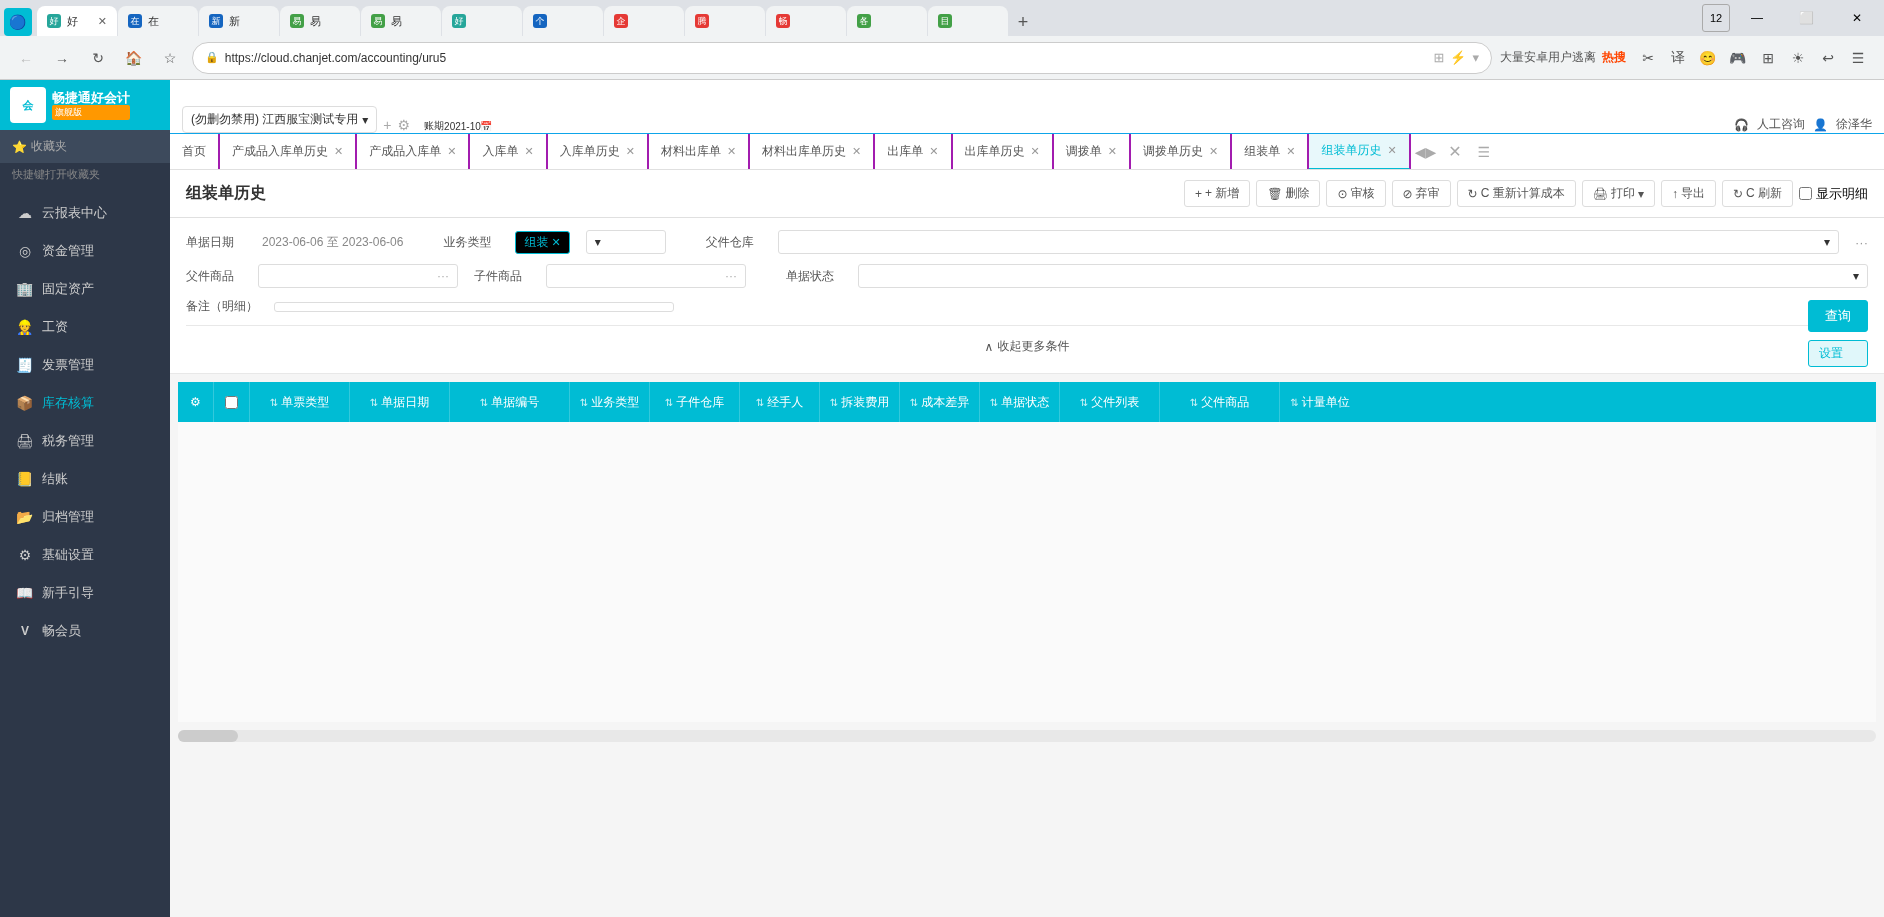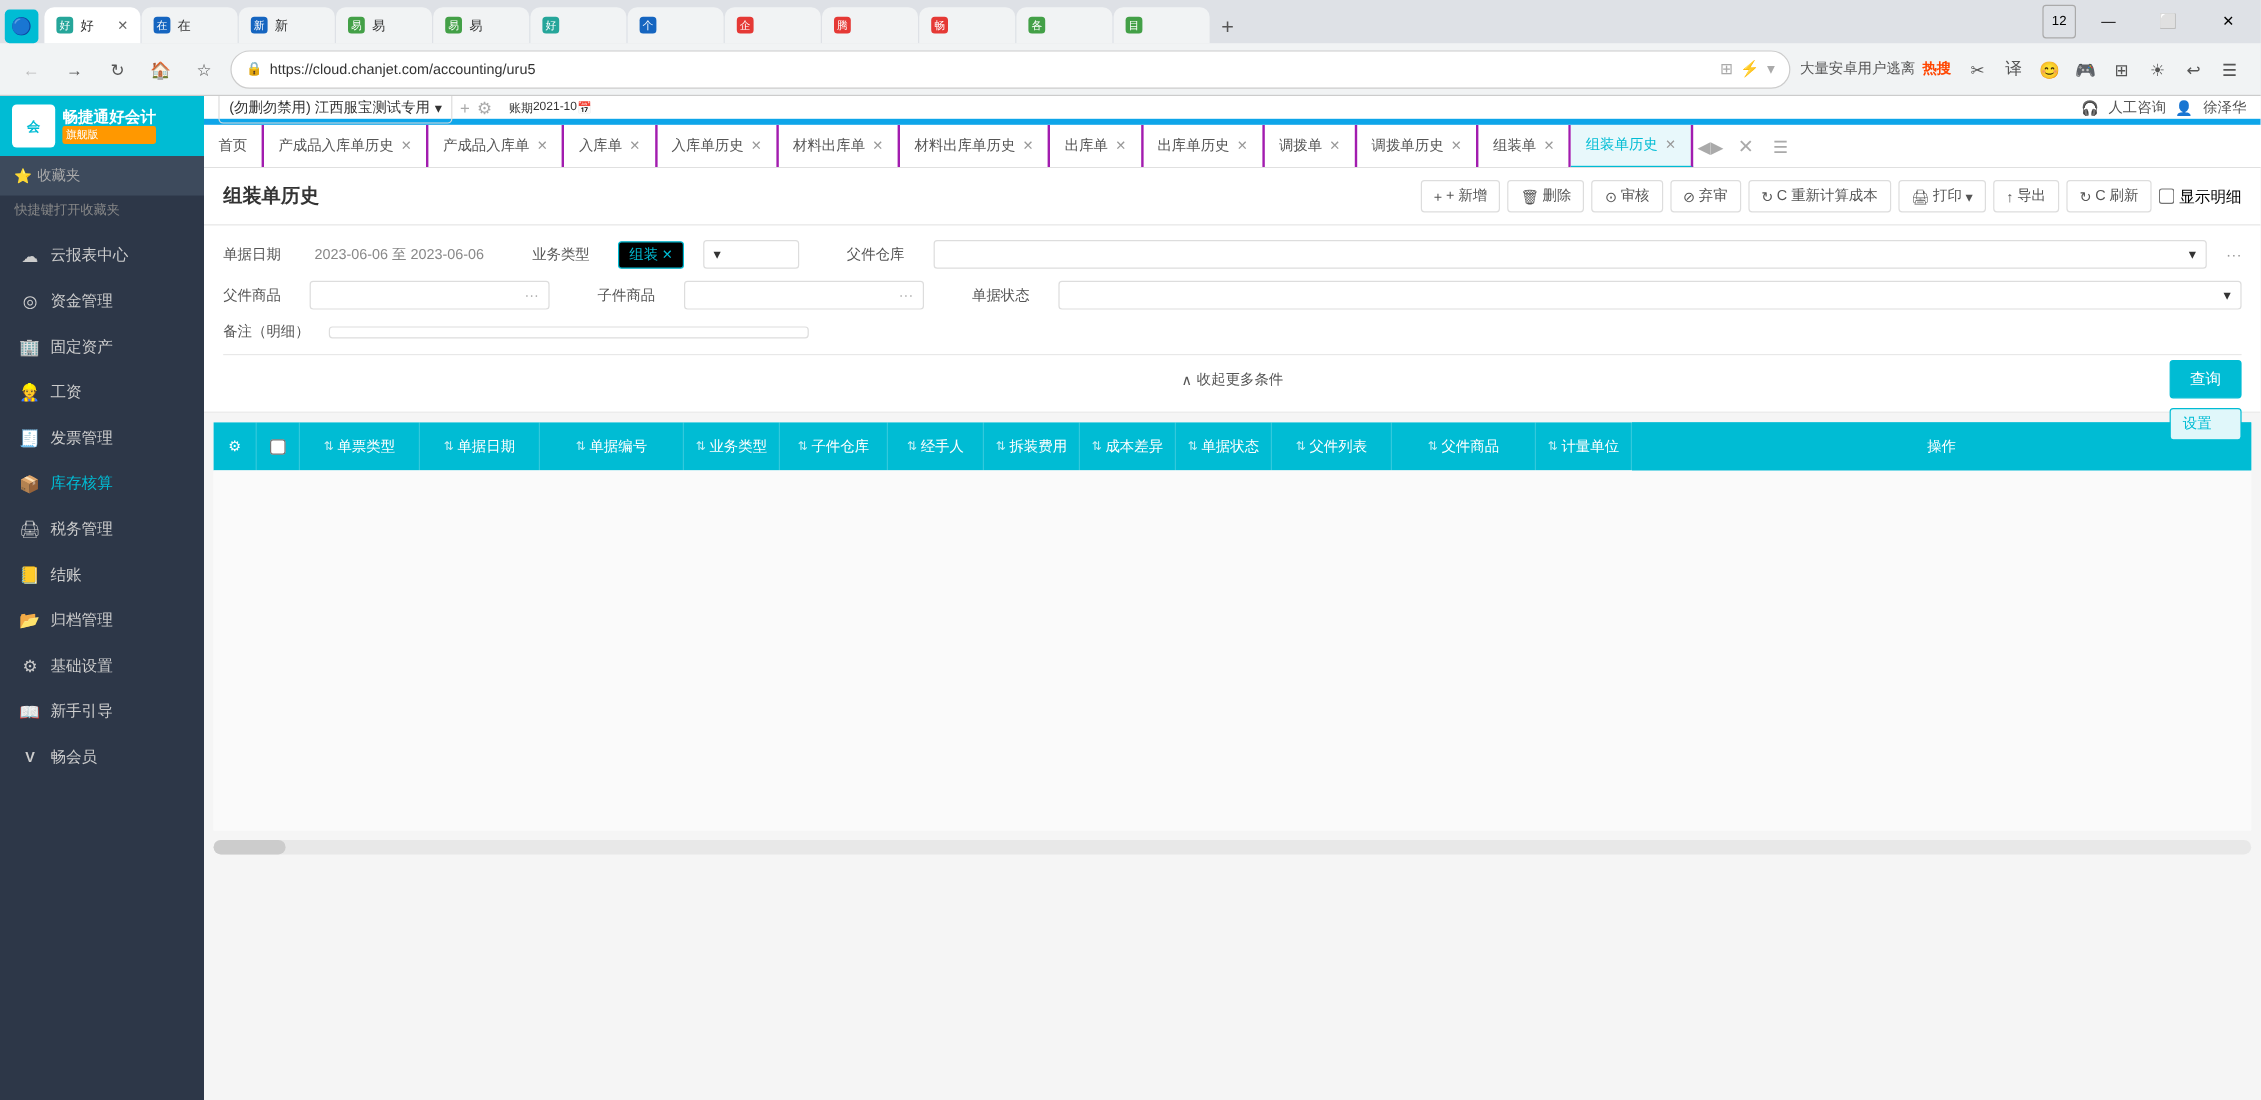--- a/index.html
+++ b/index.html
@@ -39,21 +39,21 @@
     .sidebar-bookmark { background: #3d4a5c; padding: 8px 12px; color: #aaa; font-size: 12px; cursor: pointer; display: flex; align-items: center; gap: 4px; }
     .sidebar-menu { flex: 1; overflow-y: auto; padding: 4px 0; }
     .menu-item { display: flex; align-items: center; gap: 8px; padding: 10px 16px; color: #ccc; cursor: pointer; font-size: 13px; }
     .menu-item.active { color: #00bcd4; }
     .menu-icon { width: 18px; height: 18px; display: flex; align-items: center; justify-content: center; font-size: 14px; flex-shrink: 0; }
 
     
     .main-content { flex: 1; display: flex; flex-direction: column; overflow: hidden; }
 
     
-    .top-toolbar { background: #fff; border-bottom: 5px solid #0ea5e9; display: flex; align-items: center; padding: 0 12px; height: 24px; gap: 6px; flex-shrink: 0; }
+    .top-toolbar { background: #fff; border-bottom: 1px solid #0ea5e9; display: flex; align-items: flex-end; padding: 0 12px; height: 54px; gap: 6px; flex-shrink: 0; }
     .company-selector { display: flex; align-items: center; gap: 4px; border: 1px solid #ddd; border-radius: 4px; padding: 4px 8px; font-size: 12px; color: #333; cursor: pointer; max-width: 200px; }
     .period-info { display: flex; align-items: center; gap: 0; font-size: 10px; color: #333; margin-left: 8px; }
     .user-info { margin-left: auto; display: flex; align-items: center; gap: 8px; font-size: 12px; color: #555; }
 
     
     .nav-tabs { background: #fff; border-bottom: 1px solid #e0e0e0; display: flex; align-items: center; padding: 0; overflow-x: auto; flex-shrink: 0; height: 36px; }
     .nav-tab { display: flex; align-items: center; padding: 0 12px; height: 36px; font-size: 12px; color: #555; cursor: pointer; white-space: nowrap; border-right: 2px solid #a21caf; gap: 4px; flex-shrink: 0; }
     .nav-tab.active { color: #00bcd4; border-bottom: 2px solid #00bcd4; background: #e8f8fb; }
     .nav-tab-close { font-size: 11px; color: #999; margin-left: 2px; }
     .nav-arrows { display: flex; align-items: center; padding: 0 4px; }
@@ -428,21 +428,21 @@
           </div>
           <span style="color:#999;cursor:pointer;">···</span>
         </div>
 
         <div class="filter-row">
           <span class="filter-label">父件商品</span>
           <div class="filter-input" style="min-width:200px;display:flex;align-items:center;justify-content:flex-end;">
             <span style="color:#aaa;">···</span>
           </div>
 
-          <span class="filter-label" style="margin-left:24px;">子件商品</span>
+          <span class="filter-label" style="">子件商品</span>
           <div class="filter-input" style="min-width:200px;display:flex;align-items:center;justify-content:flex-end;">
             <span style="color:#aaa;">···</span>
           </div>
 
           <span class="filter-label" style="margin-left:24px;">单据状态</span>
           <div class="filter-select" style="flex:1;min-width:200px;">
             <span style="margin-left:auto;">▾</span>
           </div>
         </div>
 
@@ -511,23 +511,20 @@
             <span>父件列表</span>
           </div>
           <div class="th col-parent-goods">
             <span class="th-sort">⇅</span>
             <span>父件商品</span>
           </div>
           <div class="th col-unit">
             <span class="th-sort">⇅</span>
             <span>计量单位</span>
           </div>
-          <div class="th col-op" style="flex:1;background:#00bcd4;">
-            <span>操作</span>
-          </div>
         </div>
 
         <div class="table-body">
           
         </div>
       </div>
 
       <div class="scrollbar-area">
         <div class="scrollbar-thumb"></div>
       </div>

